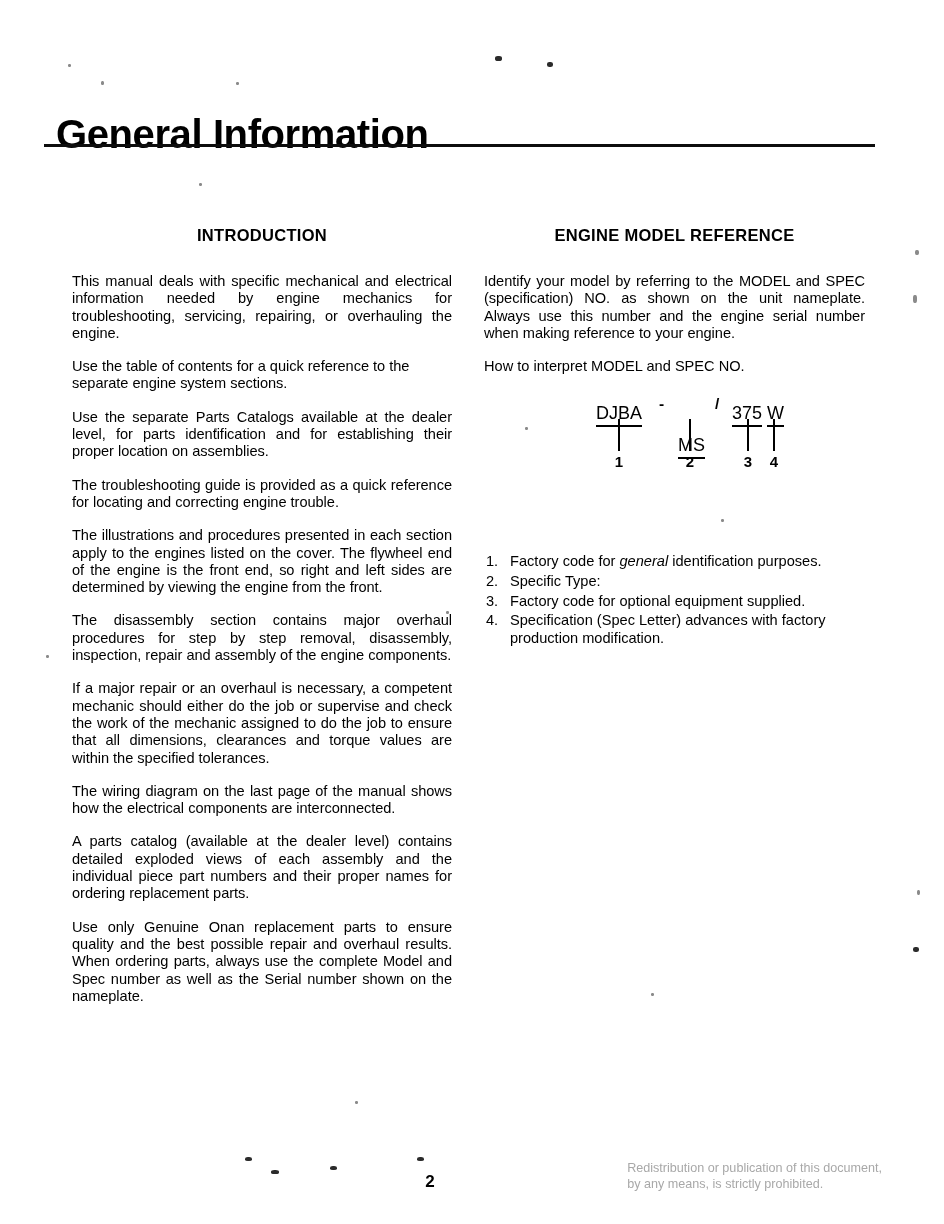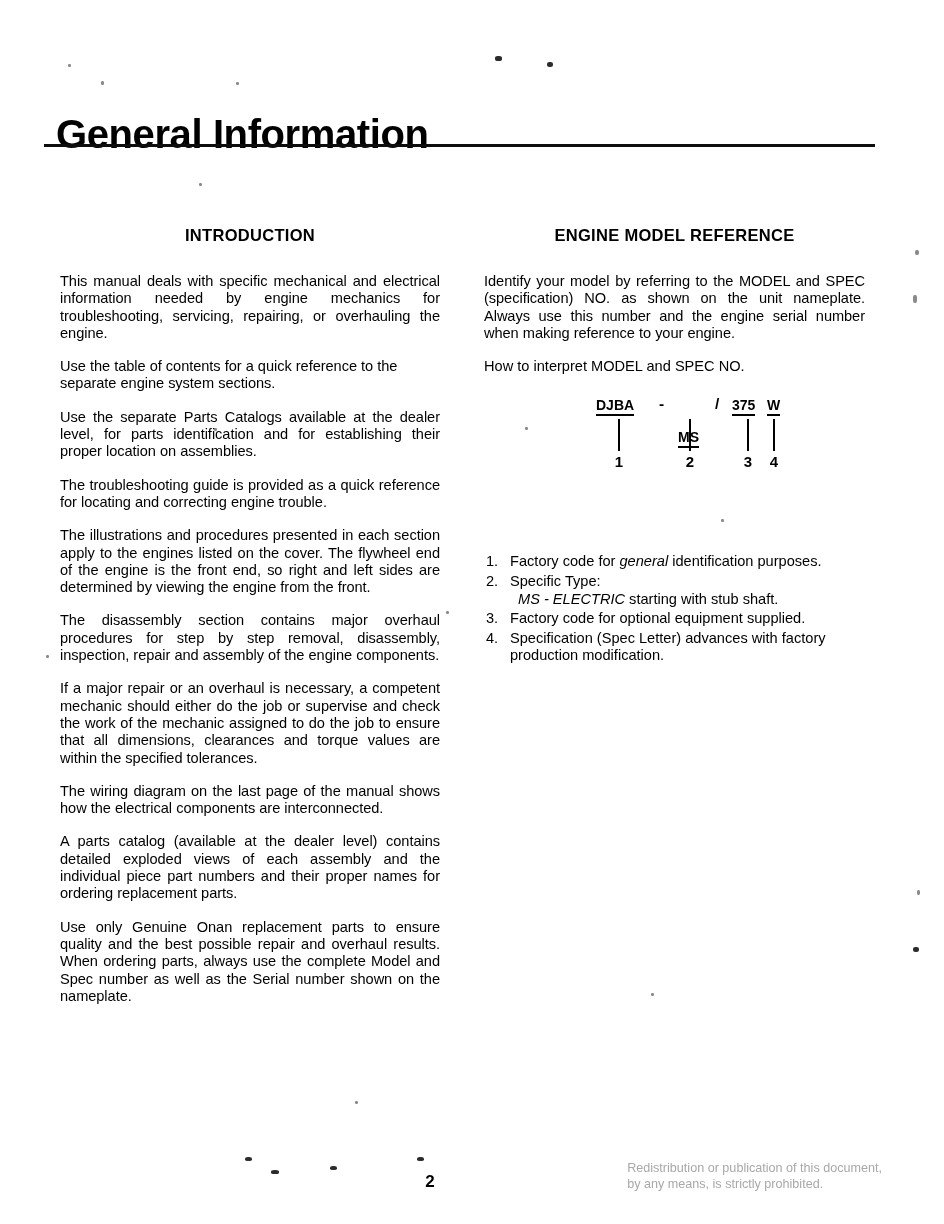--- a/index.html
+++ b/index.html
@@ -37,21 +37,21 @@
     width: 831px;
     height: 3px;
     background: #0d0d0d;
   }
 
   
   .column {
     position: absolute;
     top: 226px;
   }
-  #col-left  { left: 60px;  width: 380px; }
+  #col-left  { left: 72px;  width: 380px; }
   #col-right { left: 484px; width: 381px; }
 
   .col-heading {
     font-size: 16.5px;
     font-weight: bold;
     text-align: center;
     letter-spacing: 0.3px;
     margin: 0 0 28px 0;
   }
 
@@ -72,23 +72,23 @@
     line-height: 17.3px;
     margin: 0 0 20px 0;
   }
   #model-diagram {
     position: relative;
     height: 86px;
     margin: 0 0 18px 0;
   }
   .mseg {
     position: absolute;
-    font-size: 14px;
-    font-weight: bold;
-    top: 2px;
+    font-size: 18px;
+    font-weight: normal;
+    top: 8px;
   }
   .mseg .code {
     display: inline-block;
     border-bottom: 2px solid #000;
     padding-bottom: 1px;
   }
   .mdash, .mslash {
     position: absolute;
     top: 0;
     font-size: 15.5px;
@@ -240,21 +240,20 @@
       <span class="mnum" style="left:257px;">3</span>
       <span class="mnum" style="left:283px;">4</span>
     </div>
 
     <ol id="spec-list" style="margin-top:72px;">
       <li>
         <span class="num">1.</span><span>Factory code for </span><em class="it">general</em><span> identification purposes.</span>
       </li>
       <li>
         <span class="num">2.</span><span>Specific Type:</span>
-        <span class="sub"><em class="it">MS - ELECTRIC</em><span> starting with stub shaft.</span></span>
       </li>
       <li>
         <span class="num">3.</span><span>Factory code for optional equipment supplied.</span>
       </li>
       <li>
         <span class="num">4.</span><span>Specification (Spec Letter) advances with factory production modification.</span>
       </li>
     </ol>
   </div>
 

